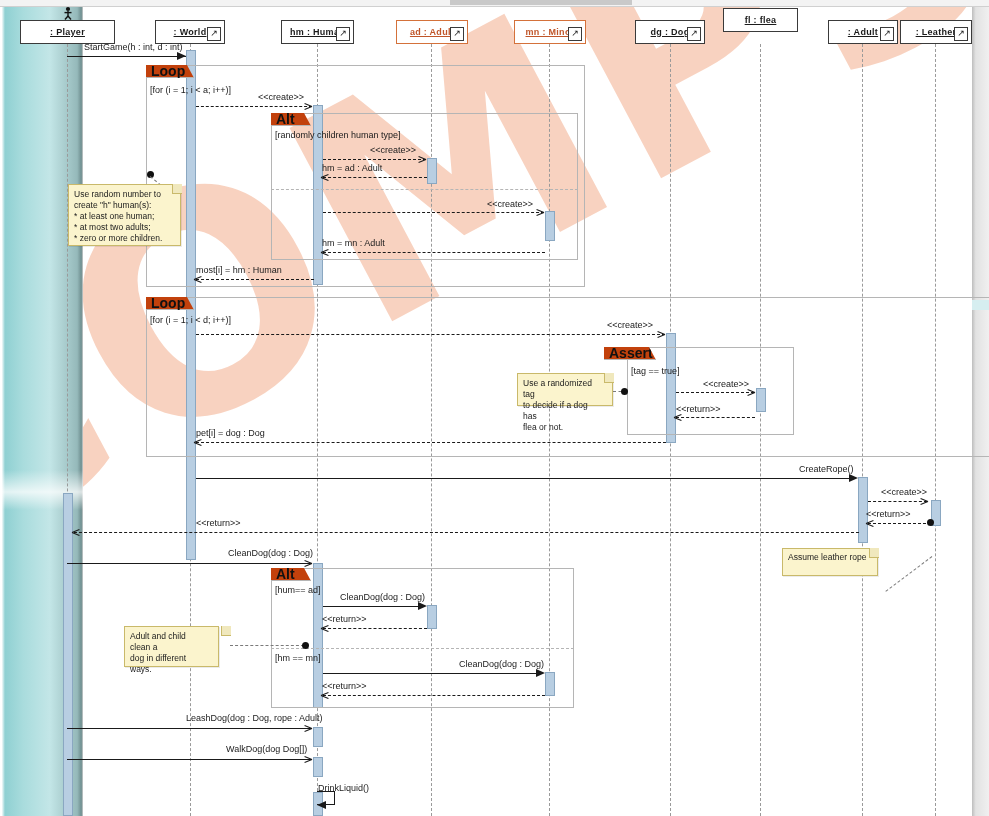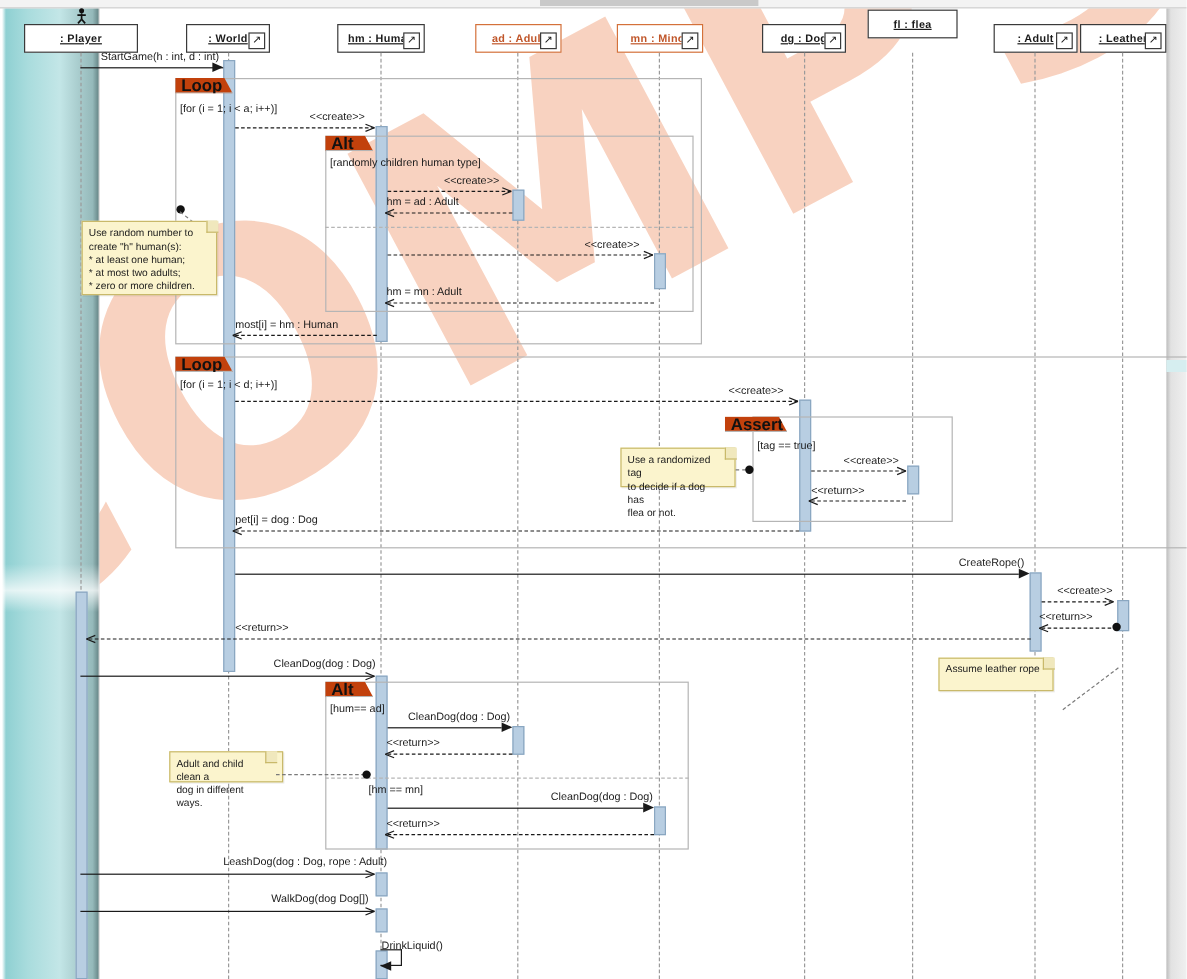--- a/index.html
+++ b/index.html
@@ -259,37 +259,37 @@
   <div class="arrow-open left" style="left:72px;top:528px;"></div>
 
   <div class="mlabel" style="left:228px;top:548px;">CleanDog(dog : Dog)</div>
   <div class="msg" style="left:67px;top:563px;width:245px;"></div>
   <div class="arrow-open" style="left:304px;top:559px;"></div>
 
   <div class="frag" style="left:271px;top:568px;width:303px;height:140px;"></div>
   <div class="frag-tab" style="left:271px;top:568px;width:40px;">Alt</div>
   <div class="frag-guard" style="left:275px;top:585px;">[hum== ad]</div>
   <div class="frag-div" style="left:271px;top:648px;width:303px;"></div>
-  <div class="frag-guard" style="left:275px;top:653px;margin-left:32px;">[hm == mn]</div>
+  <div class="frag-guard" style="left:275px;top:653px;">[hm == mn]</div>
 
   <div class="mlabel" style="left:340px;top:592px;">CleanDog(dog : Dog)</div>
   <div class="msg" style="left:323px;top:606px;width:95px;"></div>
   <div class="arrow-solid" style="left:418px;top:602px;"></div>
   <div class="mlabel" style="left:322px;top:614px;">&lt;&lt;return&gt;&gt;</div>
   <div class="msg dash" style="left:323px;top:628px;width:104px;"></div>
   <div class="arrow-open left" style="left:321px;top:624px;"></div>
 
   <div class="mlabel" style="left:459px;top:659px;">CleanDog(dog : Dog)</div>
   <div class="msg" style="left:323px;top:673px;width:213px;"></div>
   <div class="arrow-solid" style="left:536px;top:669px;"></div>
   <div class="mlabel" style="left:322px;top:681px;">&lt;&lt;return&gt;&gt;</div>
   <div class="msg dash" style="left:323px;top:695px;width:222px;"></div>
   <div class="arrow-open left" style="left:321px;top:691px;"></div>
 
-  <div class="note" style="left:141px;top:626px;width:95px;height:26px;">Adult and child clean a
+  <div class="note" style="left:124px;top:626px;width:95px;height:41px;">Adult and child clean a
 dog in different ways.</div>
   <div class="note-fold" style="left:221px;top:626px;"></div>
   <div class="anchor-line" style="left:230px;top:645px;width:74px;"></div>
   <div class="anchor-dot" style="left:302px;top:642px;"></div>
 
   <div class="mlabel" style="left:186px;top:713px;">LeashDog(dog : Dog, rope : Adult)</div>
   <div class="msg" style="left:67px;top:728px;width:245px;"></div>
   <div class="arrow-open" style="left:304px;top:724px;"></div>
 
   <div class="mlabel" style="left:226px;top:744px;">WalkDog(dog Dog[])</div>

